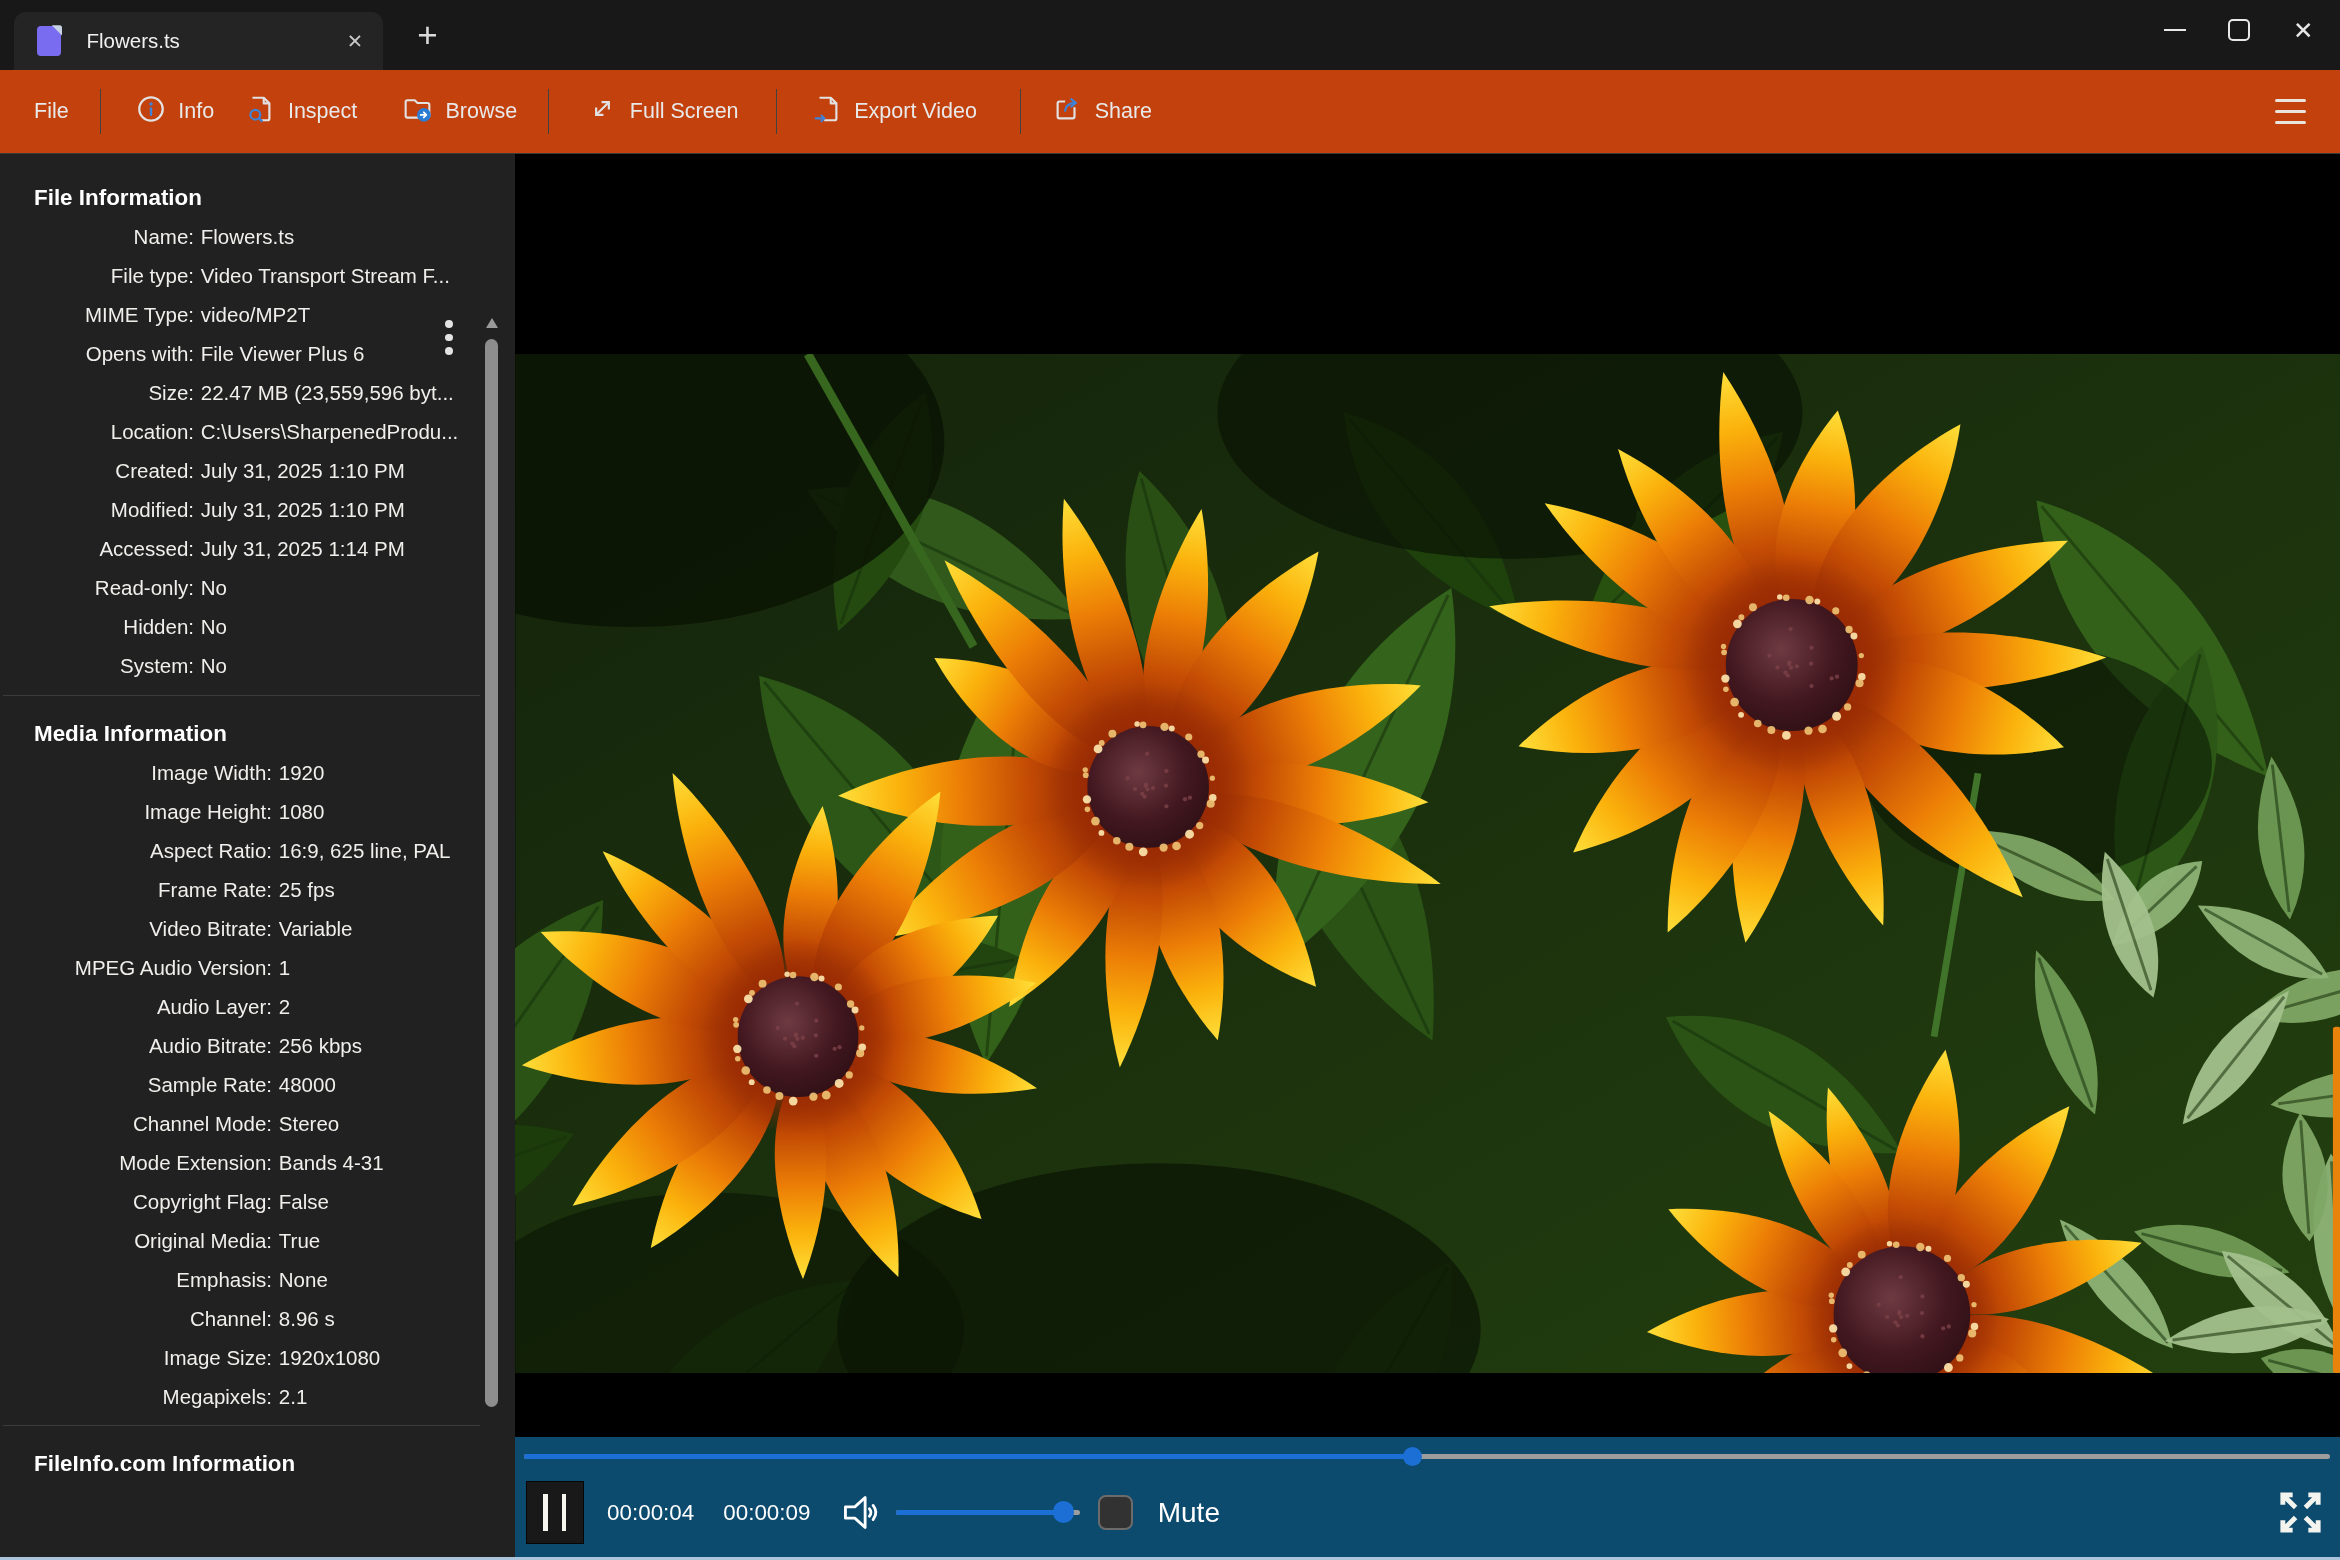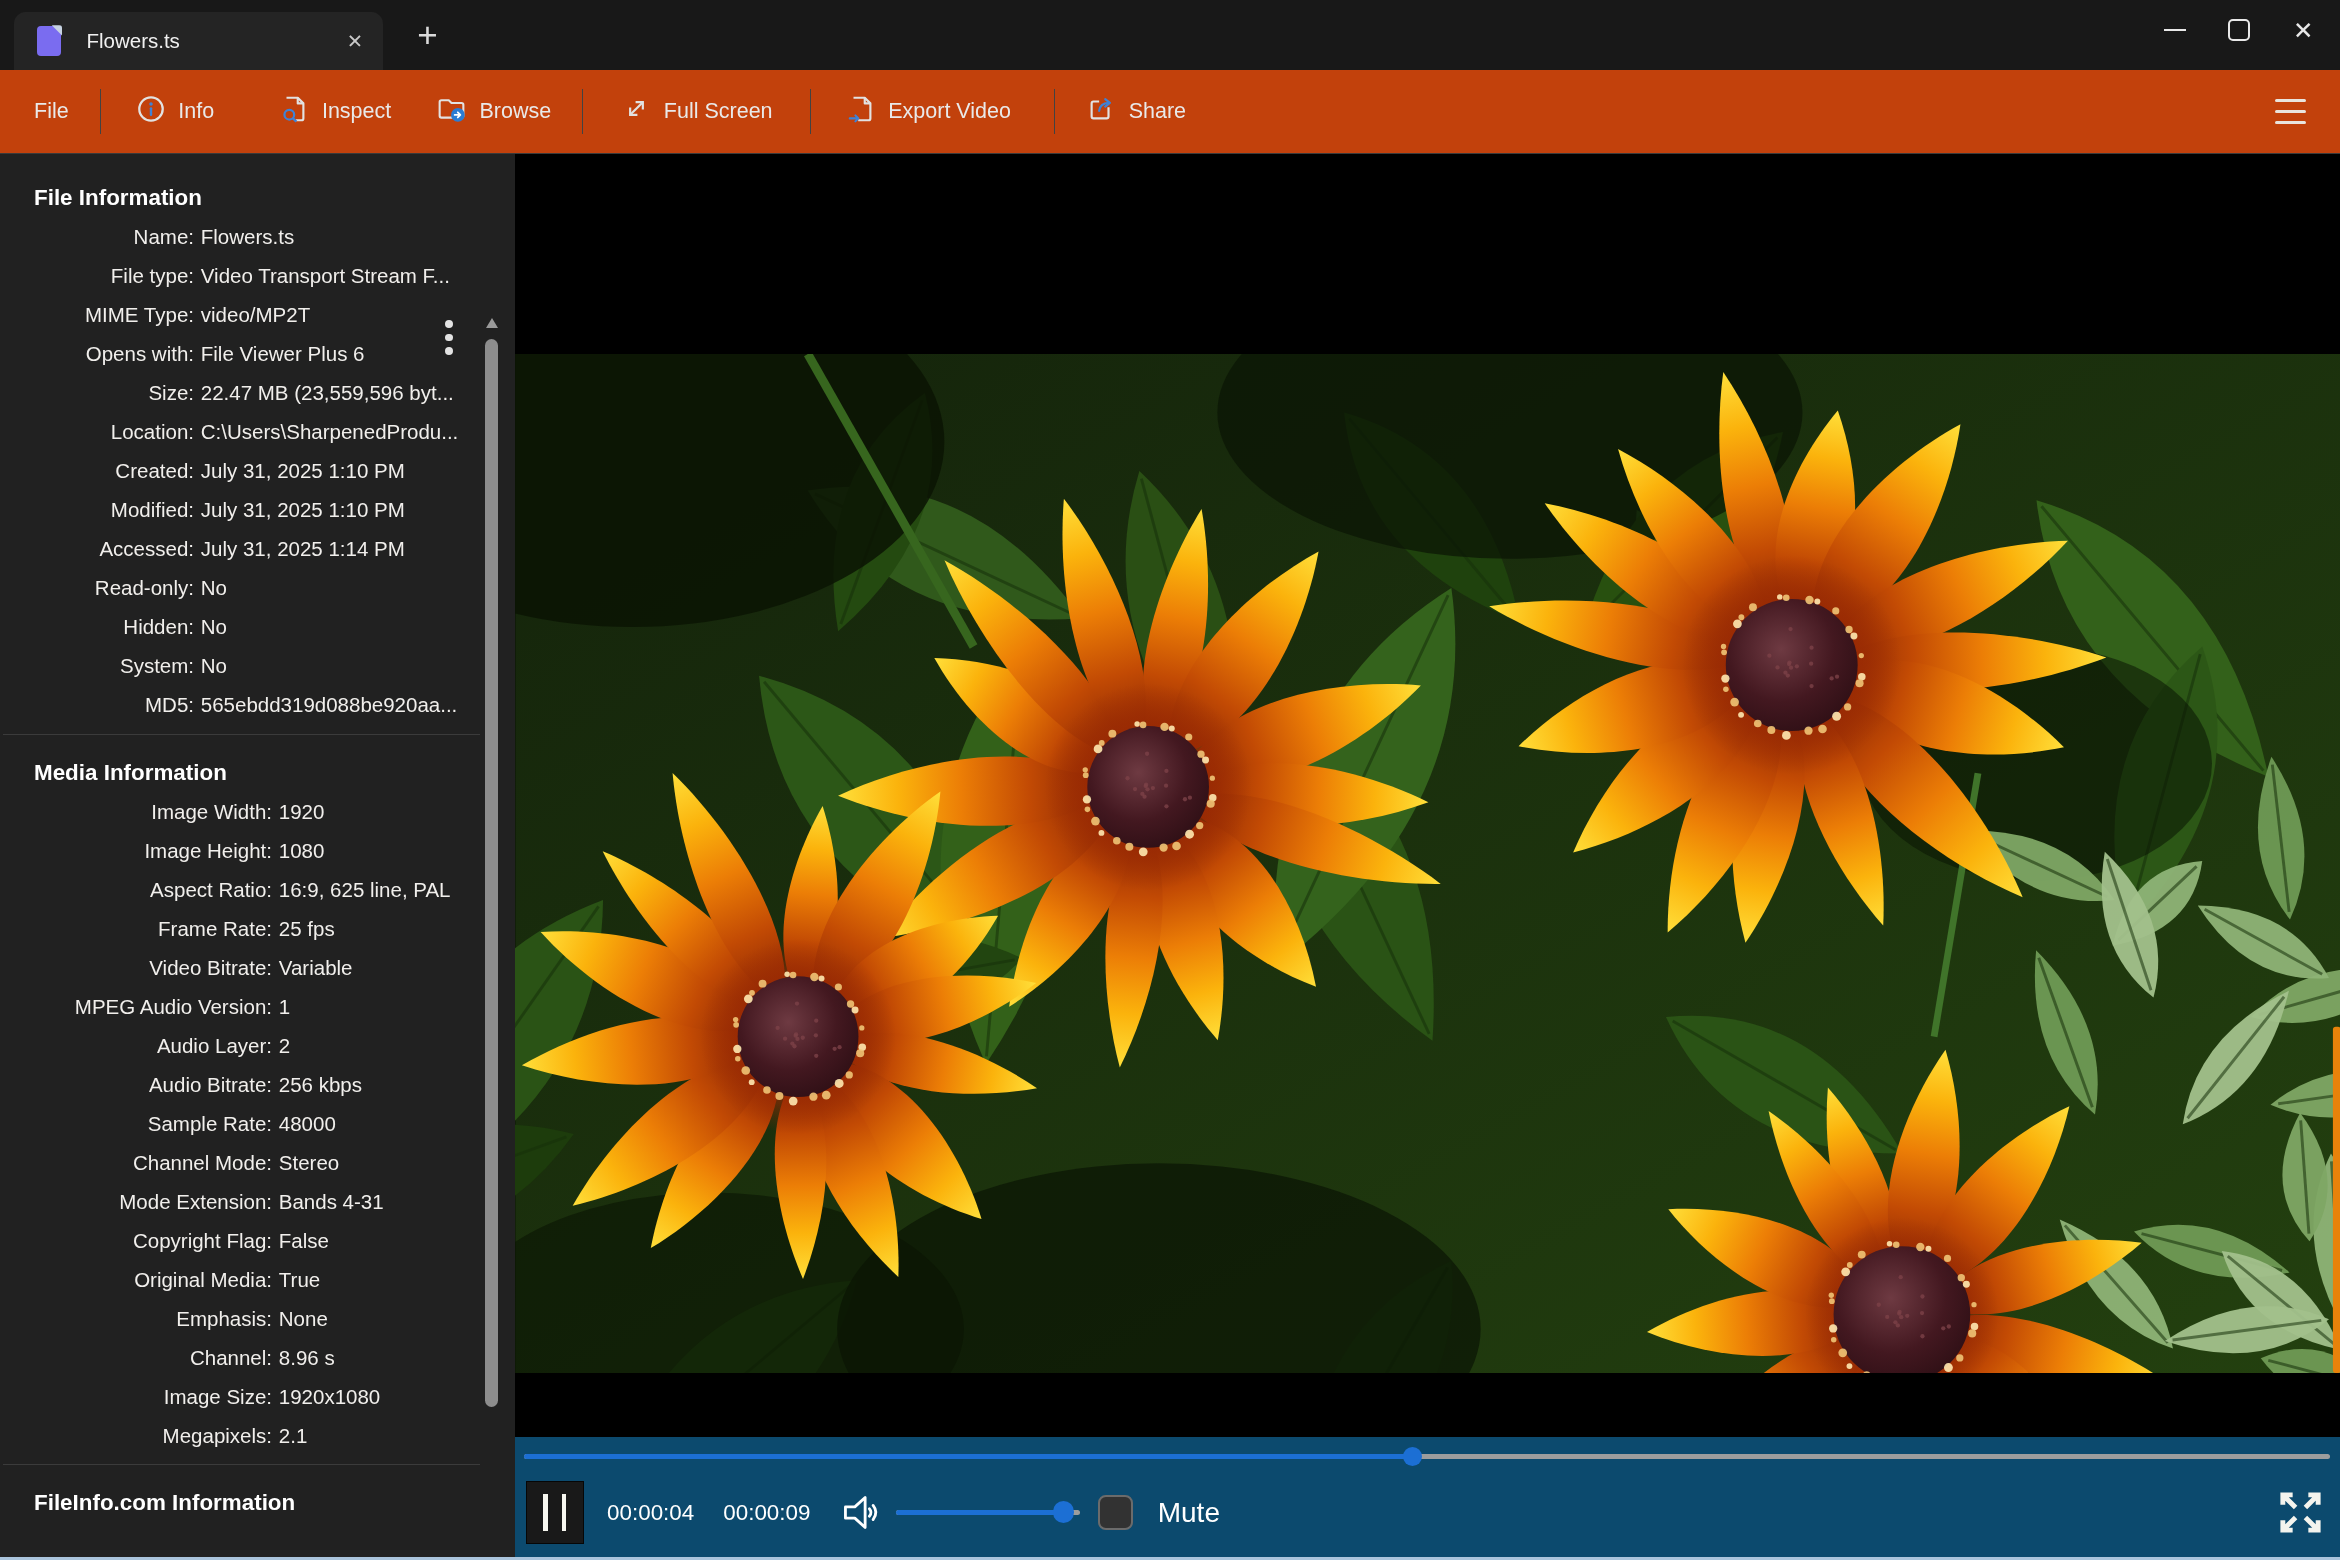--- a/index.html
+++ b/index.html
@@ -24,21 +24,21 @@
   .win-btn{width:64px;height:60px;display:flex;align-items:center;justify-content:center;}
   .min-glyph{width:22.4px;height:2px;background:#e8e8e8;}
   .max-glyph{width:18.5px;height:18.5px;border:2px solid #e8e8e8;border-radius:4.9px;}
   .close-glyph{font-size:24.4px;color:#e8e8e8;font-weight:300;}
   
   .toolbar{position:absolute;left:0;top:70px;right:0;height:83px;background:#c2410c;
        border-bottom:1px solid #3a3a3a;display:flex;align-items:center;font-size:21.5px;color:#e9e9e9;}
   .tb-item{display:flex;align-items:center;gap:12.7px;white-space:nowrap;}
   .tb-sep{width:1px;height:45px;background:#424242;flex:none;}
   .tb-file{margin-left:34px;margin-right:31px;}
-  .tb-info{margin-left:35px;margin-right:36px;}
+  .tb-info{margin-left:35px;margin-right:2px;}
   .tb-inspect{margin-left:29px;margin-right:19.5px;}
   .tb-browse{margin-left:25px;margin-right:31px;}
   .tb-fullscreen{margin-left:39px;margin-right:37px;}
   .tb-export{margin-left:35px;margin-right:43px;justify-content:center;}
   .tb-share{margin-left:31px;}
   .menu-btn{margin-left:auto;margin-right:35px;display:flex;flex-direction:column;gap:7.8px;}
   .menu-btn span{display:block;width:31px;height:2.9px;background:#e9e4de;border-radius:2px;}
   
   .sidebar{position:absolute;left:0;top:154px;width:515px;bottom:0;background:#212121;overflow:hidden;}
   .sec-title{font-weight:bold;font-size:22.4px;line-height:26px;color:#ffffff;margin:0 0 0 34px;}
@@ -210,24 +210,20 @@
           <span class="lbl">Read-only:</span>
           <span class="val">No</span>
         </div>
         <div class="info-row">
           <span class="lbl">Hidden:</span>
           <span class="val">No</span>
         </div>
         <div class="info-row">
           <span class="lbl">System:</span>
           <span class="val">No</span>
-        </div>
-        <div class="info-row">
-          <span class="lbl">MD5:</span>
-          <span class="val">565ebdd319d088be920aa...</span>
         </div>
       </div>
     <div class="sec-divider"></div>
   </div>
   <div class="sec sec-1">
     <div class="sec-title">Media Information</div>
     <div class="rows">
         <div class="info-row">
           <span class="lbl">Image Width:</span>
           <span class="val">1920</span>

